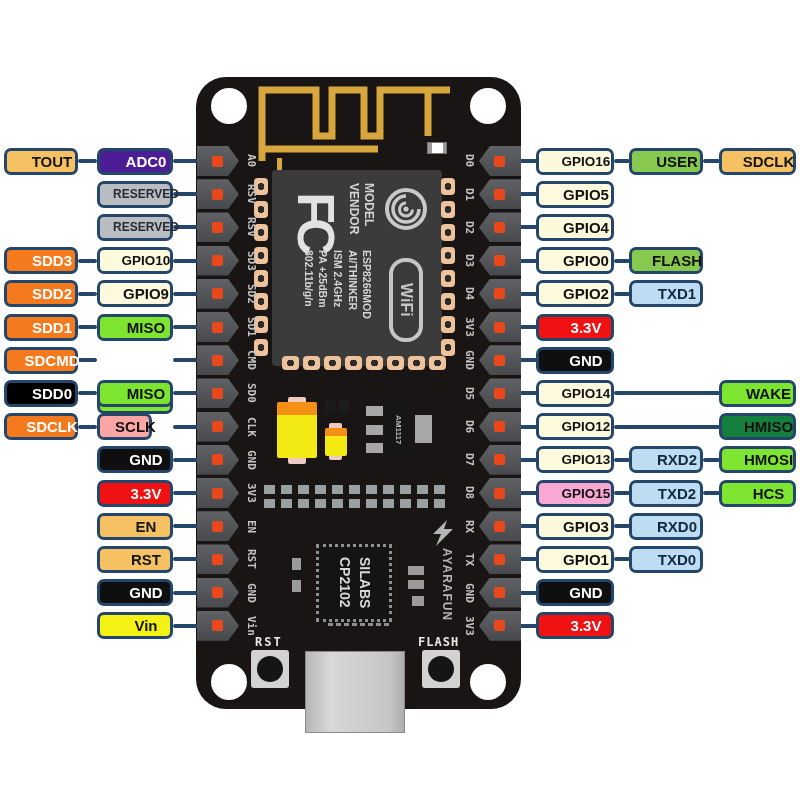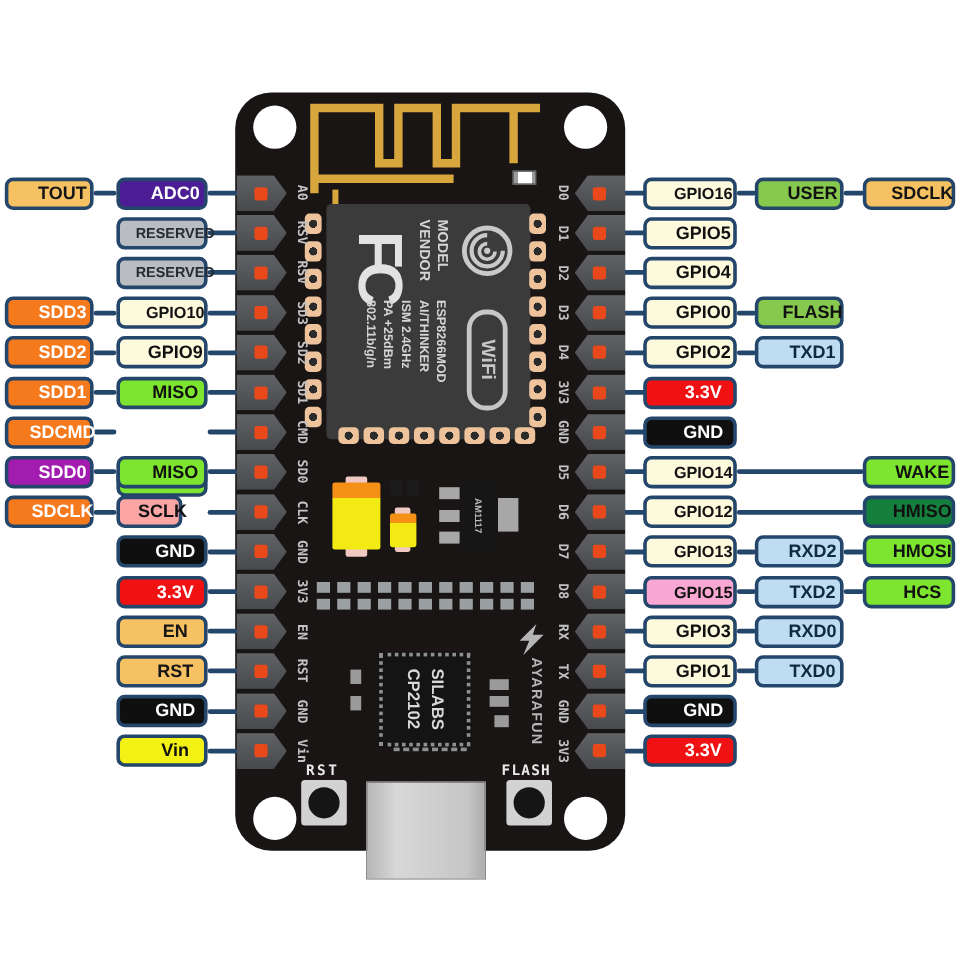--- a/index.html
+++ b/index.html
@@ -359,21 +359,21 @@
       <div class="label-box" style="left: 97px; top: 180.7px; width: 76px; background: rgb(185, 188, 192); color: rgb(36, 44, 53); font-size: 12px;">RESERVED</div>
       <div class="label-box" style="left: 97px; top: 213.9px; width: 76px; background: rgb(185, 188, 192); color: rgb(36, 44, 53); font-size: 12px;">RESERVED</div>
       <div class="label-box" style="left: 4px; top: 247.1px; width: 74px; background: rgb(245, 121, 29); color: rgb(255, 255, 255); font-size: 15px;">SDD3</div>
       <div class="label-box" style="left: 97px; top: 247.1px; width: 76px; background: rgb(252, 249, 221); color: rgb(17, 17, 17); font-size: 13.5px;">GPIO10</div>
       <div class="label-box" style="left: 4px; top: 280.3px; width: 74px; background: rgb(245, 121, 29); color: rgb(255, 255, 255); font-size: 15px;">SDD2</div>
       <div class="label-box" style="left: 97px; top: 280.3px; width: 76px; background: rgb(252, 249, 221); color: rgb(17, 17, 17); font-size: 15px;">GPIO9</div>
       <div class="label-box" style="left: 4px; top: 313.5px; width: 74px; background: rgb(245, 121, 29); color: rgb(255, 255, 255); font-size: 15px;">SDD1</div>
       <div class="label-box" style="left: 97px; top: 313.5px; width: 76px; background: rgb(125, 229, 47); color: rgb(17, 17, 17); font-size: 15px;">MISO</div>
       <div class="label-box" style="left: 4px; top: 346.7px; width: 74px; background: rgb(245, 121, 29); color: rgb(255, 255, 255); font-size: 15px;">SDCMD</div>
       <div class="label-box" style="left: 97px; top: 346.7px; width: 76px; background: rgb(125, 229, 47); color: #6d28d9; font-size: 15px; margin-top: 40px;">CS</div>
-      <div class="label-box" style="left: 4px; top: 379.9px; width: 74px; background: #a21caf; color: rgb(255, 255, 255); font-size: 15px;">SDD0</div>
+      <div class="label-box" style="left: 4px; top: 379.9px; width: 74px; background: #000000; color: rgb(255, 255, 255); font-size: 15px;">SDD0</div>
       <div class="label-box" style="left: 97px; top: 379.9px; width: 76px; background: rgb(125, 229, 47); color: rgb(17, 17, 17); font-size: 15px;">MISO</div>
       <div class="label-box" style="left: 4px; top: 413.1px; width: 74px; background: rgb(245, 121, 29); color: rgb(255, 255, 255); font-size: 15px;">SDCLK</div>
       <div class="label-box" style="left: 97px; top: 413.1px; width: 55px; background: #fca5a5; color: rgb(17, 17, 17); font-size: 15px;">SCLK</div>
       <div class="label-box" style="left: 97px; top: 446.3px; width: 76px; background: rgb(15, 15, 16); color: rgb(255, 255, 255); font-size: 15px;">GND</div>
       <div class="label-box" style="left: 97px; top: 479.5px; width: 76px; background: rgb(240, 17, 19); color: rgb(255, 255, 255); font-size: 15px;">3.3V</div>
       <div class="label-box" style="left: 97px; top: 512.7px; width: 76px; background: rgb(245, 193, 99); color: rgb(21, 21, 21); font-size: 15px;">EN</div>
       <div class="label-box" style="left: 97px; top: 545.9px; width: 76px; background: rgb(245, 193, 99); color: rgb(21, 21, 21); font-size: 15px;">RST</div>
       <div class="label-box" style="left: 97px; top: 579.1px; width: 76px; background: rgb(15, 15, 16); color: rgb(255, 255, 255); font-size: 15px;">GND</div>
       <div class="label-box" style="left: 97px; top: 612.3px; width: 76px; background: rgb(244, 242, 20); color: rgb(17, 17, 17); font-size: 15px;">Vin</div>
       <div class="label-box" style="left: 536px; top: 147.5px; width: 78px; background: rgb(252, 249, 221); color: rgb(17, 17, 17); font-size: 13.5px;">GPIO16</div>

